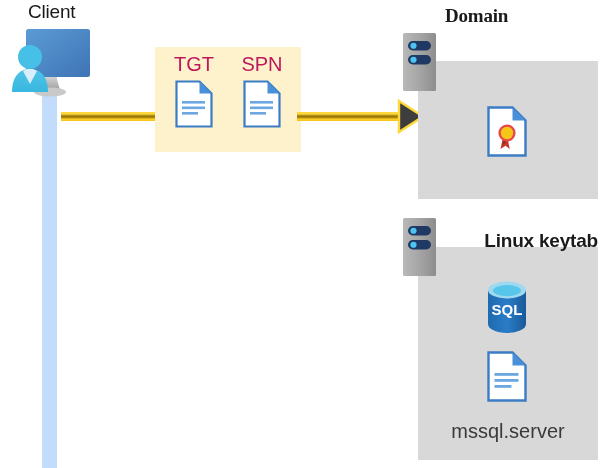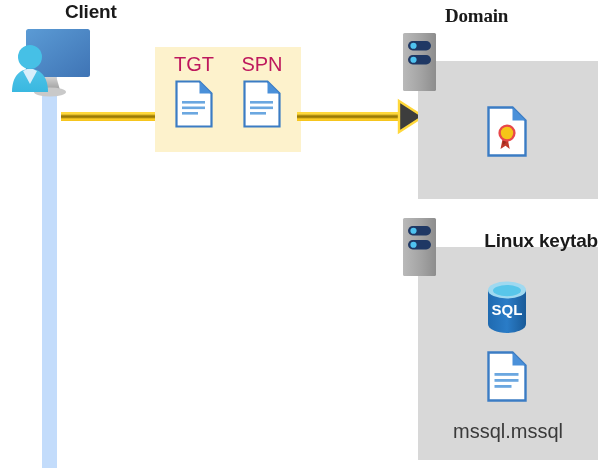--- a/index.html
+++ b/index.html
@@ -33,25 +33,24 @@
     width: 15px;
     height: 396px;
     background: #c3dcfb;
   }
 
   
   #client-title {
     left: 28px;
     top: 1px;
     font-size: 19px;
-    font-weight: bold;
+    font-weight: normal;
     color: #1a1a1a;
     letter-spacing: -0.2px;
     white-space: nowrap;
-    margin-left: 37px;
   }
 
   
   #client-icon {
     left: 8px;
     top: 26px;
     width: 86px;
     height: 72px;
   }
 
@@ -335,15 +334,15 @@
   <div class="abs" id="keytab-doc">
     <svg width="40" height="51" viewBox="0 0 40 51">
       <path d="M1.5 1.5 h24 l13 13 v35 h-37 z" fill="#ffffff" stroke="#3b7cc4" stroke-width="2.4"></path>
       <path d="M25.5 1.5 l13 13 h-13 z" fill="#4a90d9"></path>
       <rect x="7.5" y="22" width="24" height="2.8" fill="#6ba7e0"></rect>
       <rect x="7.5" y="28" width="24" height="2.8" fill="#6ba7e0"></rect>
       <rect x="7.5" y="34" width="17" height="2.8" fill="#6ba7e0"></rect>
     </svg>
   </div>
 
-  <div class="abs" id="keytab-label">mssql.mssql</div>
+  <div class="abs" id="keytab-label">mssql.server</div>
 
 </div>
 
 </body></html>

